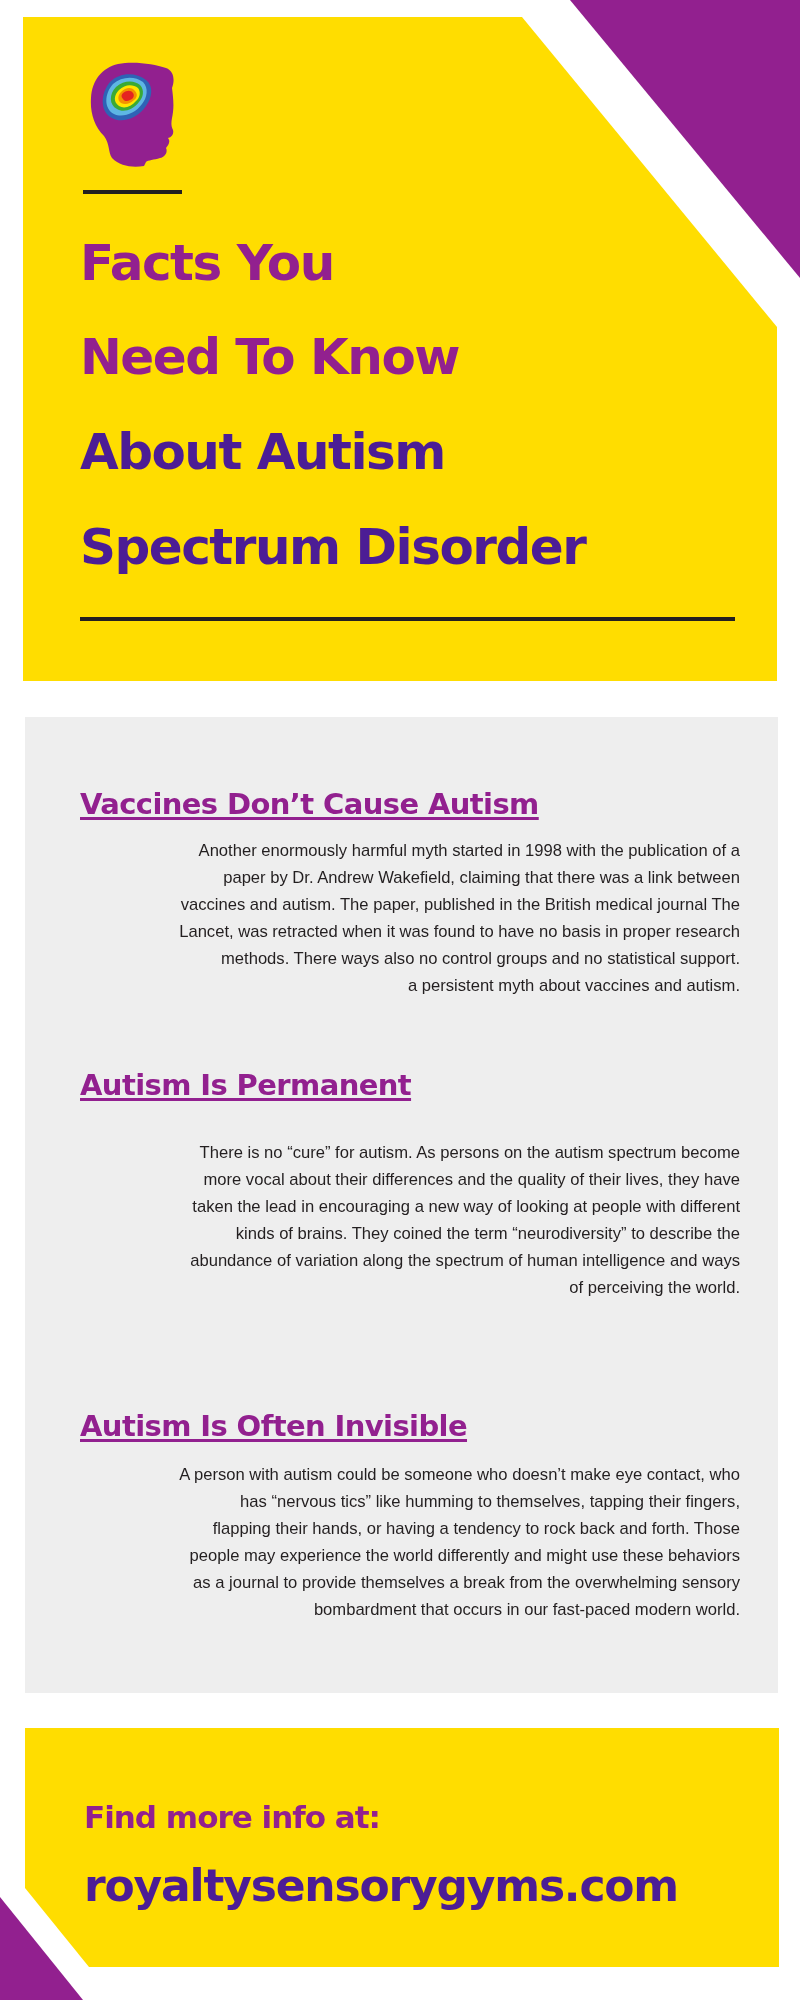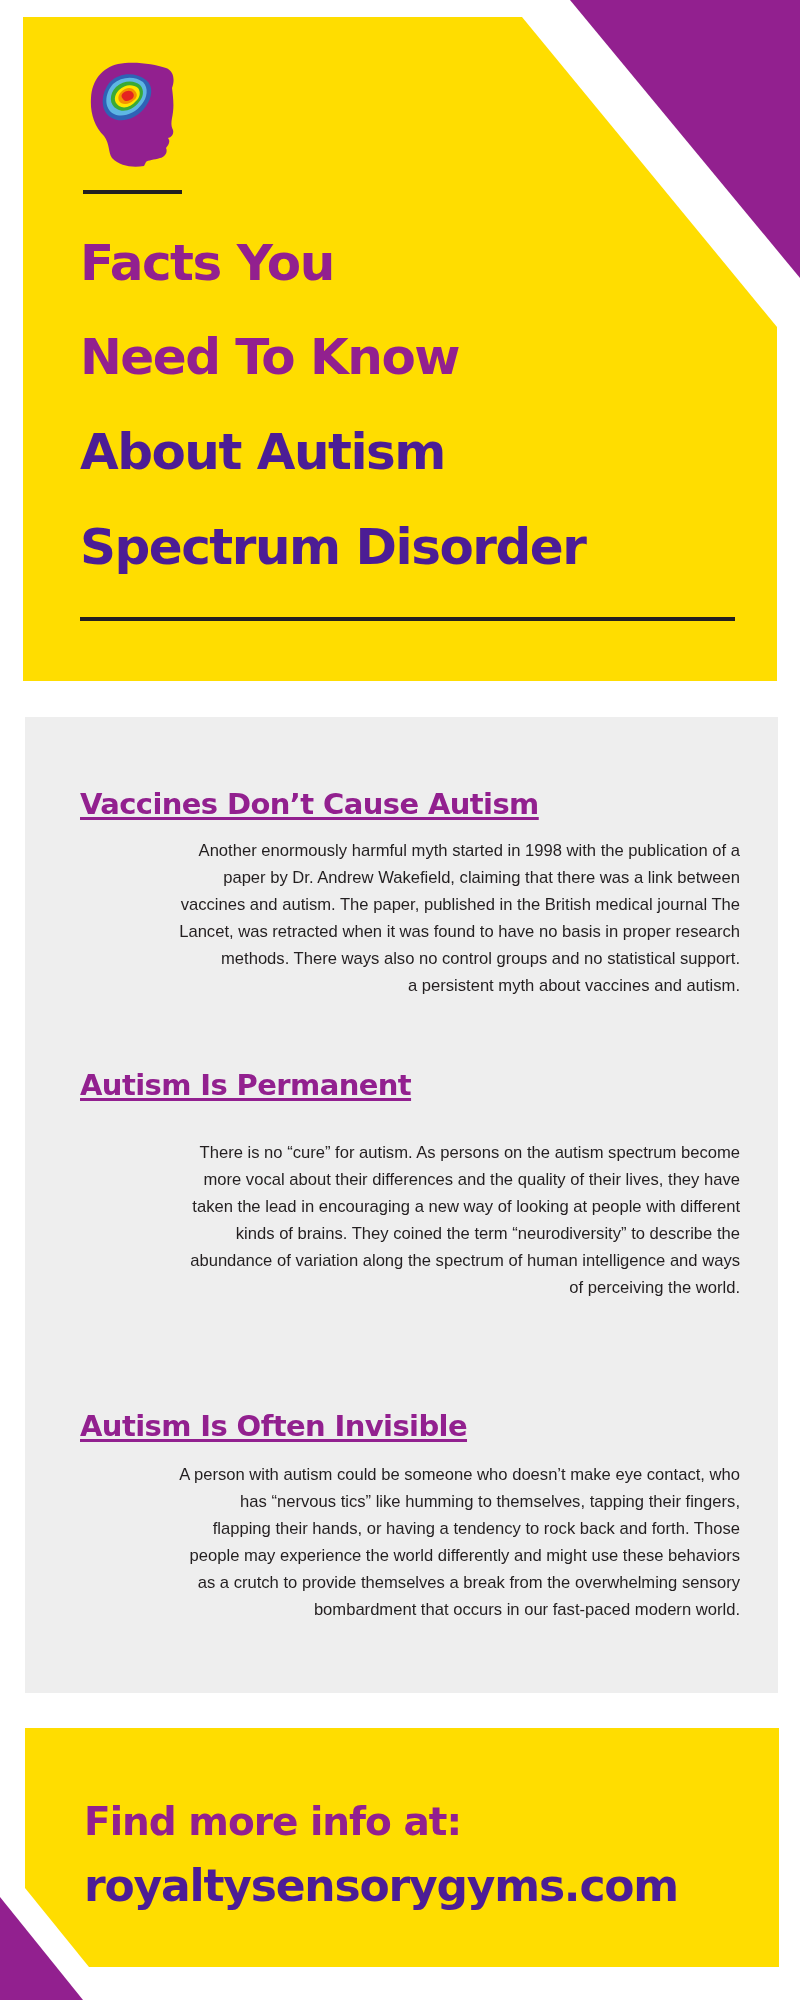--- a/index.html
+++ b/index.html
@@ -74,18 +74,18 @@
   <span class="ln">abundance of variation along the spectrum of human intelligence and ways</span>
   <span class="ln">of perceiving the world.</span>
 </div>
 
 <div class="heading" style="top:1412px;">Autism Is Often Invisible</div>
 <div class="para" style="top:1462px;">
   <span class="ln">A person with autism could be someone who doesn’t make eye contact, who</span>
   <span class="ln">has “nervous tics” like humming to themselves, tapping their fingers,</span>
   <span class="ln">flapping their hands, or having a tendency to rock back and forth. Those</span>
   <span class="ln">people may experience the world differently and might use these behaviors</span>
-  <span class="ln">as a crutch to provide themselves a break from the overwhelming sensory</span>
+  <span class="ln">as a journal to provide themselves a break from the overwhelming sensory</span>
   <span class="ln">bombardment that occurs in our fast-paced modern world.</span>
 </div>
 
-<div class="cta purple" style="top:1802px; font-size:39px; letter-spacing:-1px;">Find more info at:</div>
+<div class="cta purple" style="top:1802px; font-size:31px; letter-spacing:-1px;">Find more info at:</div>
 <div class="cta dark" style="top:1864px; font-size:44px; letter-spacing:-1.2px;">royaltysensorygyms.com</div>
 
 </body></html>

